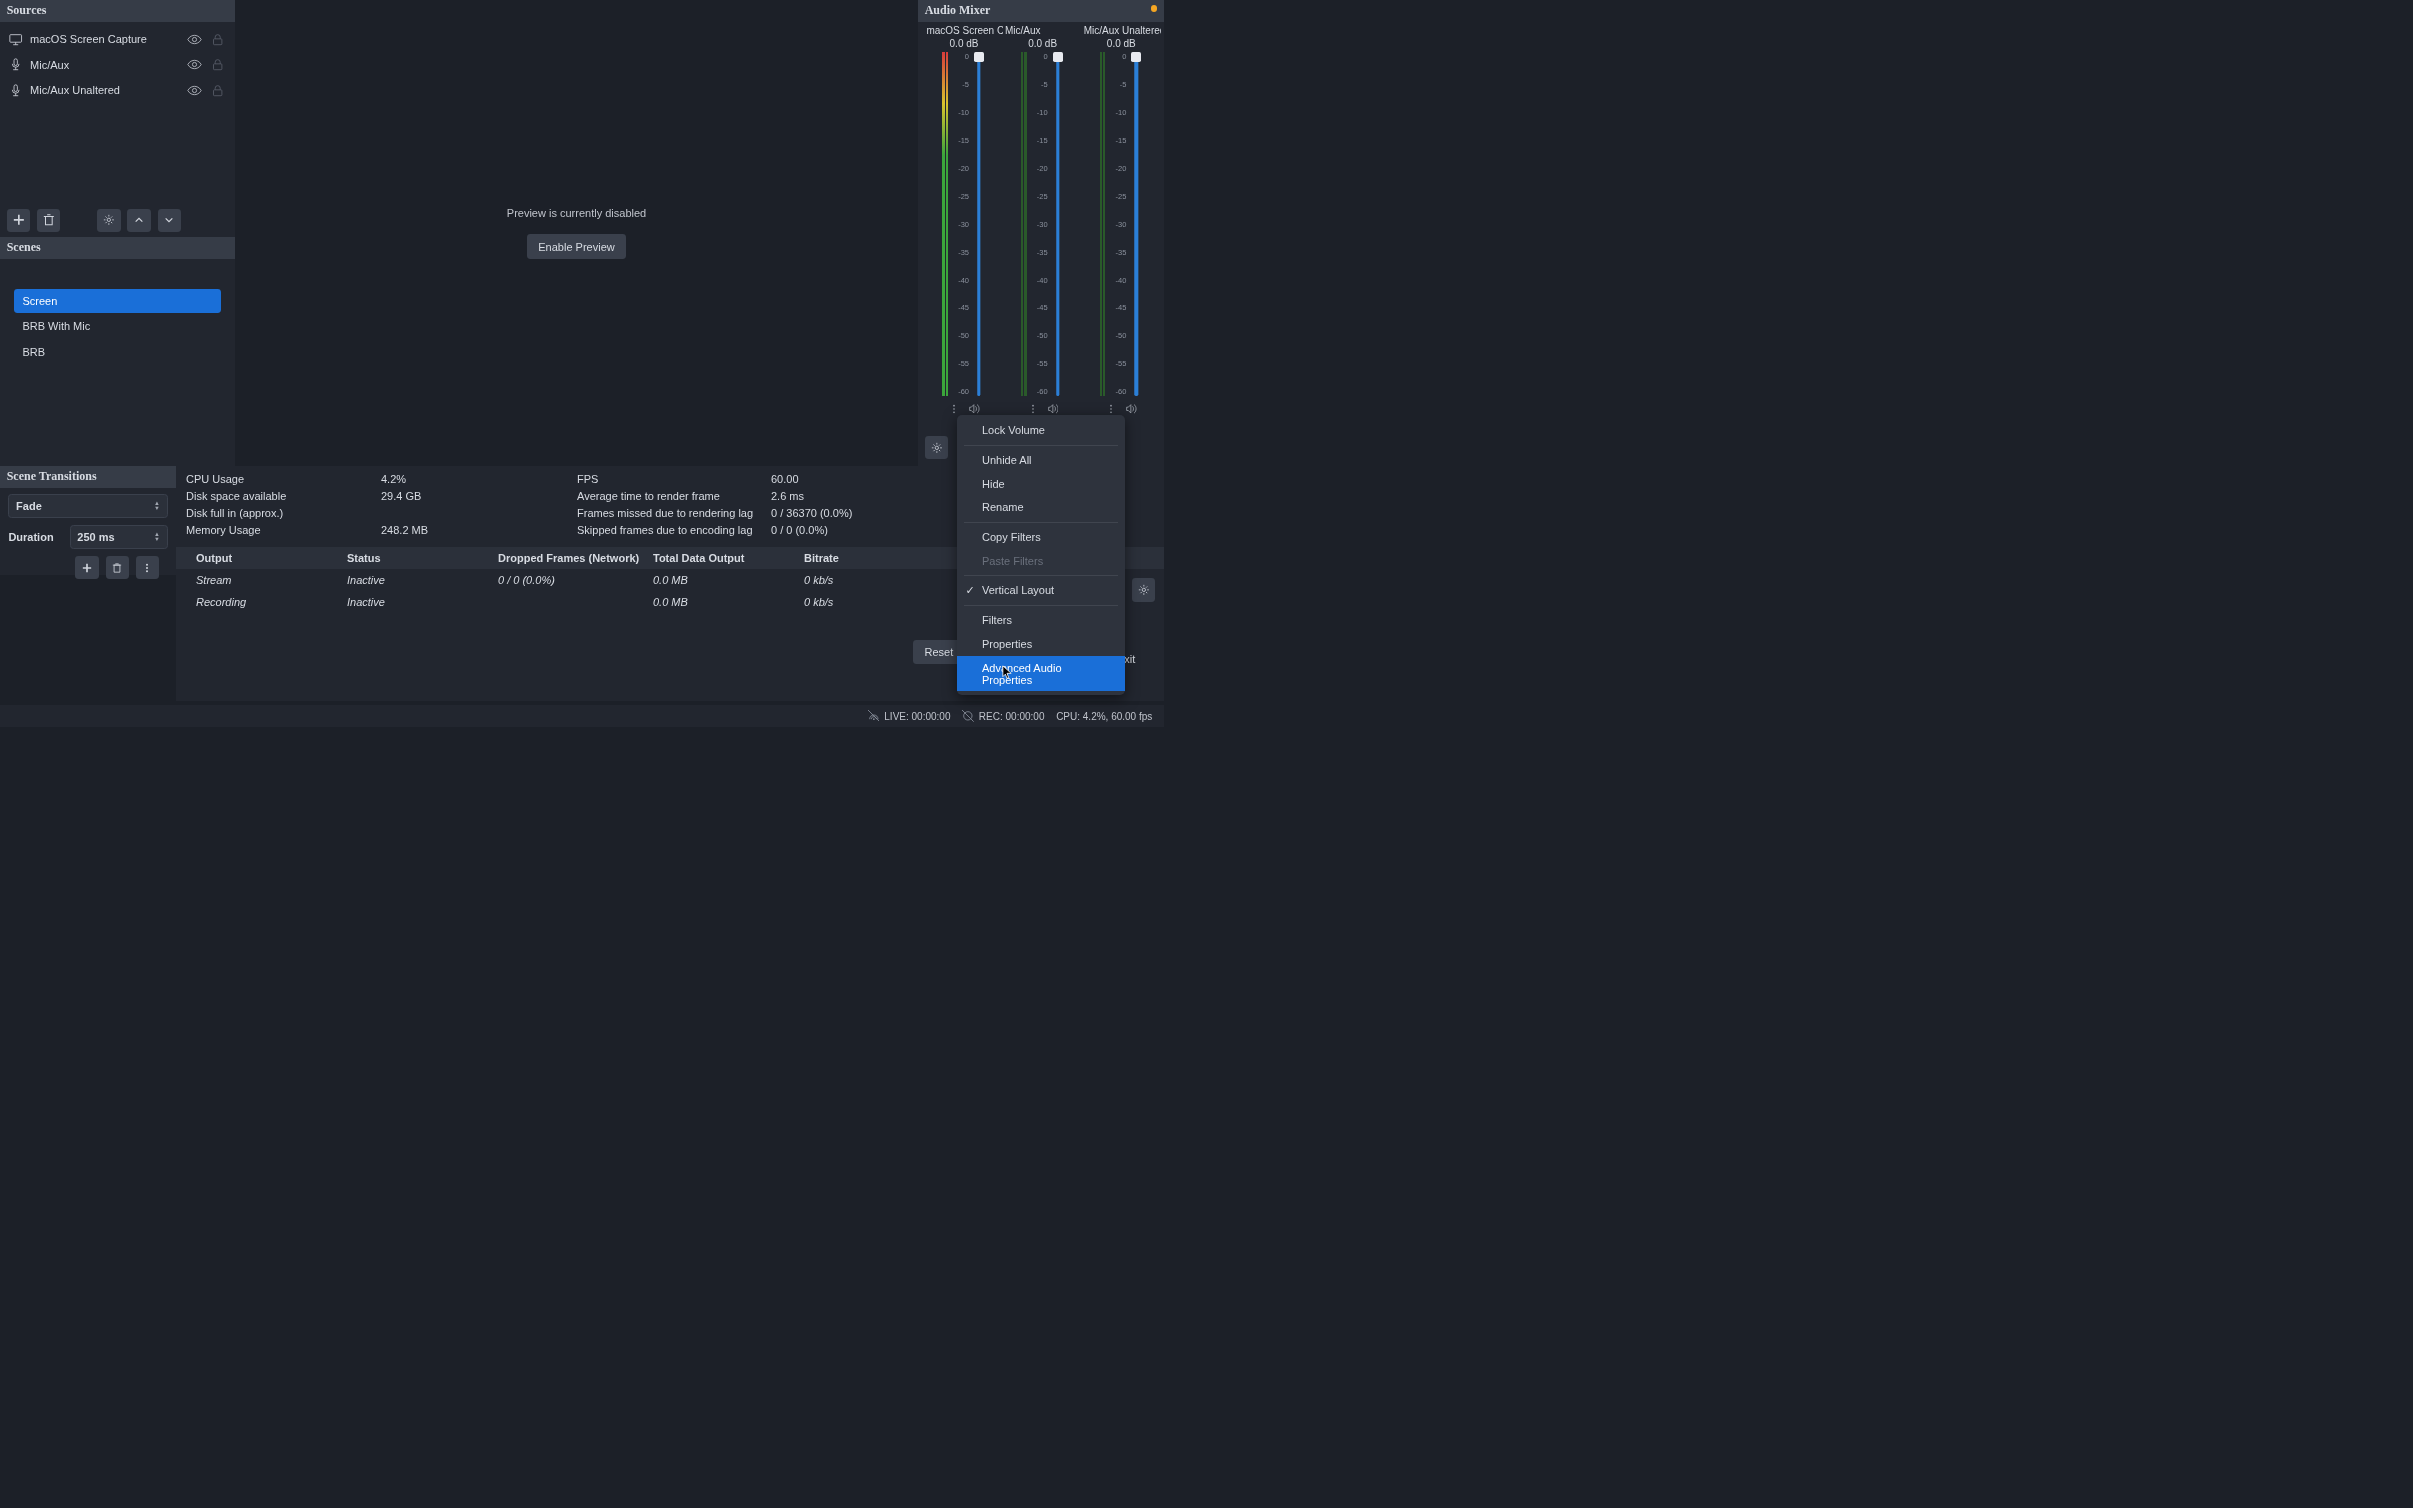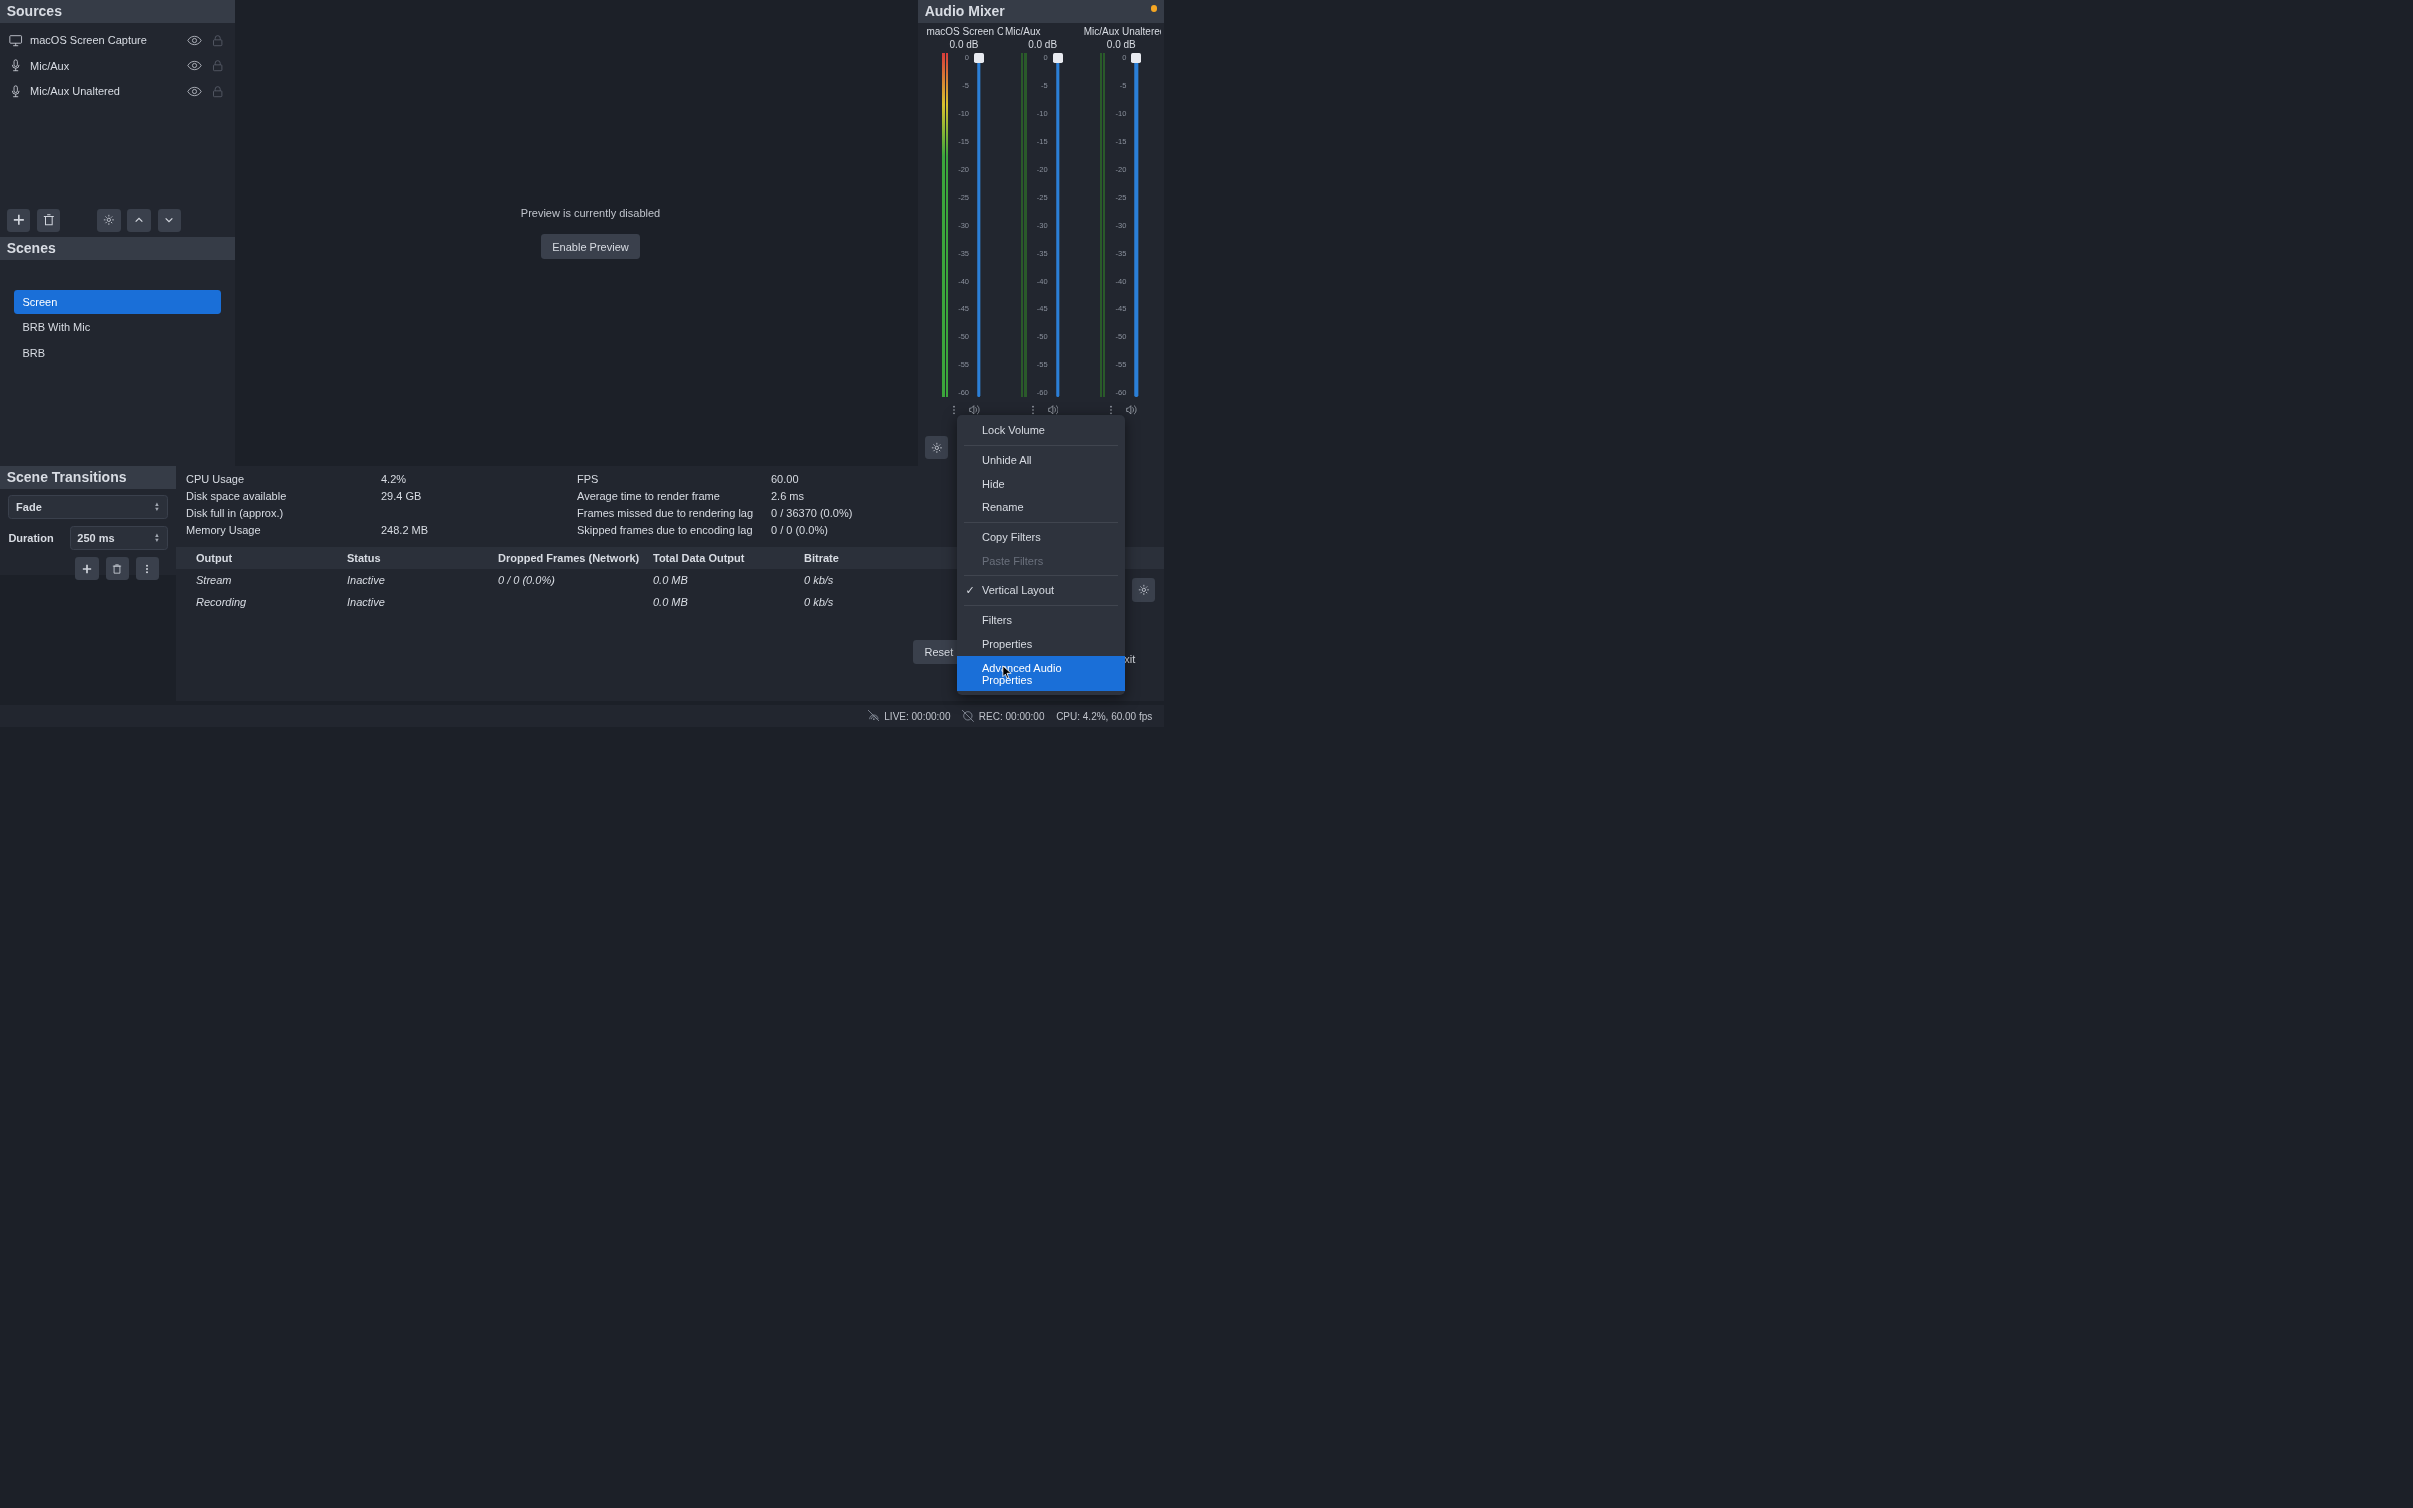--- a/index.html
+++ b/index.html
@@ -1,18 +1,18 @@
 <!DOCTYPE html>
 <html style="font-size:13.4px"><head>
 <meta charset="utf-8">
 <style>
 * { box-sizing: border-box; margin: 0; padding: 0; font-family: -apple-system, BlinkMacSystemFont, "Segoe UI", Arial, sans-serif; }
 body { background: #1c2028; color: #d8dce3; font-size: 11px; overflow: hidden; width: 1164px; height: 727px; position: relative; }
 
-.panel-header { background: #363c47; padding: 3.4px 6.7px; font-weight: 600; color: #d8dce3; font-size: 14px; }
+.panel-header { background: #363c47; padding: 3.4px 6.7px; font-weight: 600; color: #d8dce3; font-size: 12px; font-family: Liberation Serif, serif; }
 
 
 .sources-panel { position: absolute; left: 0; top: 0; width: 235px; height: 237px; background: #22262f; display: flex; flex-direction: column; }
 .sources-list { flex: 1; padding: 5px 0; }
 .source-item { display: flex; align-items: center; padding: 4.2px 8.4px; gap: 6.7px; }
 .source-icon { width: 15px; height: 15px; display: flex; align-items: center; justify-content: center; }
 .source-label { flex: 1; color: #d8dce3; }
 .source-eye, .source-lock { width: 17px; height: 17px; display: flex; align-items: center; justify-content: center; color: #a0a6b0; }
 .source-lock { color: #5a5f6a; }
 .source-toolbar { display: flex; gap: 6.7px; padding: 5px 6.7px; align-items: center; }
@@ -30,21 +30,21 @@
 .transitions-panel { position: absolute; left: 0; top: 466px; width: 176px; height: 109px; background: #22262f; }
 .transitions-body { padding: 6.7px 8.4px; display: flex; flex-direction: column; gap: 6.7px; font-weight: bold; }
 .select-box { background: #2b303a; border: 0.8px solid #3a404c; border-radius: 3.4px; padding: 5px 6.7px; display: flex; align-items: center; justify-content: space-between; cursor: pointer; }
 .select-box .arrows { display: flex; flex-direction: column; font-size: 5.9px; color: #a0a6b0; line-height: 5px; }
 .duration-row { display: flex; align-items: center; gap: 16px; }
 .duration-row .select-box { flex: 1; }
 .transitions-toolbar { display: flex; gap: 6.7px; justify-content: flex-end; padding: 0 8.4px; }
 .small-btn { width: 23.5px; height: 23.5px; background: #3a404c; border-radius: 3.4px; display: flex; align-items: center; justify-content: center; cursor: pointer; color: #d0d4dc; }
 
 
-.preview-area { position: absolute; left: 249px; top: 0; width: 683px; height: 466px; background: #1c2028; display: flex; flex-direction: column; align-items: center; justify-content: center; gap: 15px; }
+.preview-area { position: absolute; left: 235px; top: 0; width: 683px; height: 466px; background: #1c2028; display: flex; flex-direction: column; align-items: center; justify-content: center; gap: 15px; }
 .preview-disabled-text { color: #c0c4cc; }
 .enable-preview-btn { background: #3a404c; padding: 6.7px 11.7px; border-radius: 3.4px; cursor: pointer; }
 
 
 .audio-mixer { position: absolute; left: 918px; top: 0; width: 246px; height: 466px; background: #22262f; display: flex; flex-direction: column; }
 .traffic-dot { position: absolute; right: 6.7px; top: 5px; width: 6.7px; height: 6.7px; border-radius: 50%; background: #f5a623; }
 .mixer-body { flex: 1; display: flex; padding: 3.4px 3.4px 0 6.7px; gap: 0; overflow: hidden; }
 .channel { flex: 1; display: flex; flex-direction: column; align-items: center; min-width: 0; }
 .channel-name { font-size: 10px; color: #d8dce3; white-space: nowrap; overflow: hidden; text-overflow: clip; width: 100%; text-align: left; padding-left: 1.7px; }
 .channel-db { font-size: 10px; color: #d8dce3; margin-top: 1.7px; }

